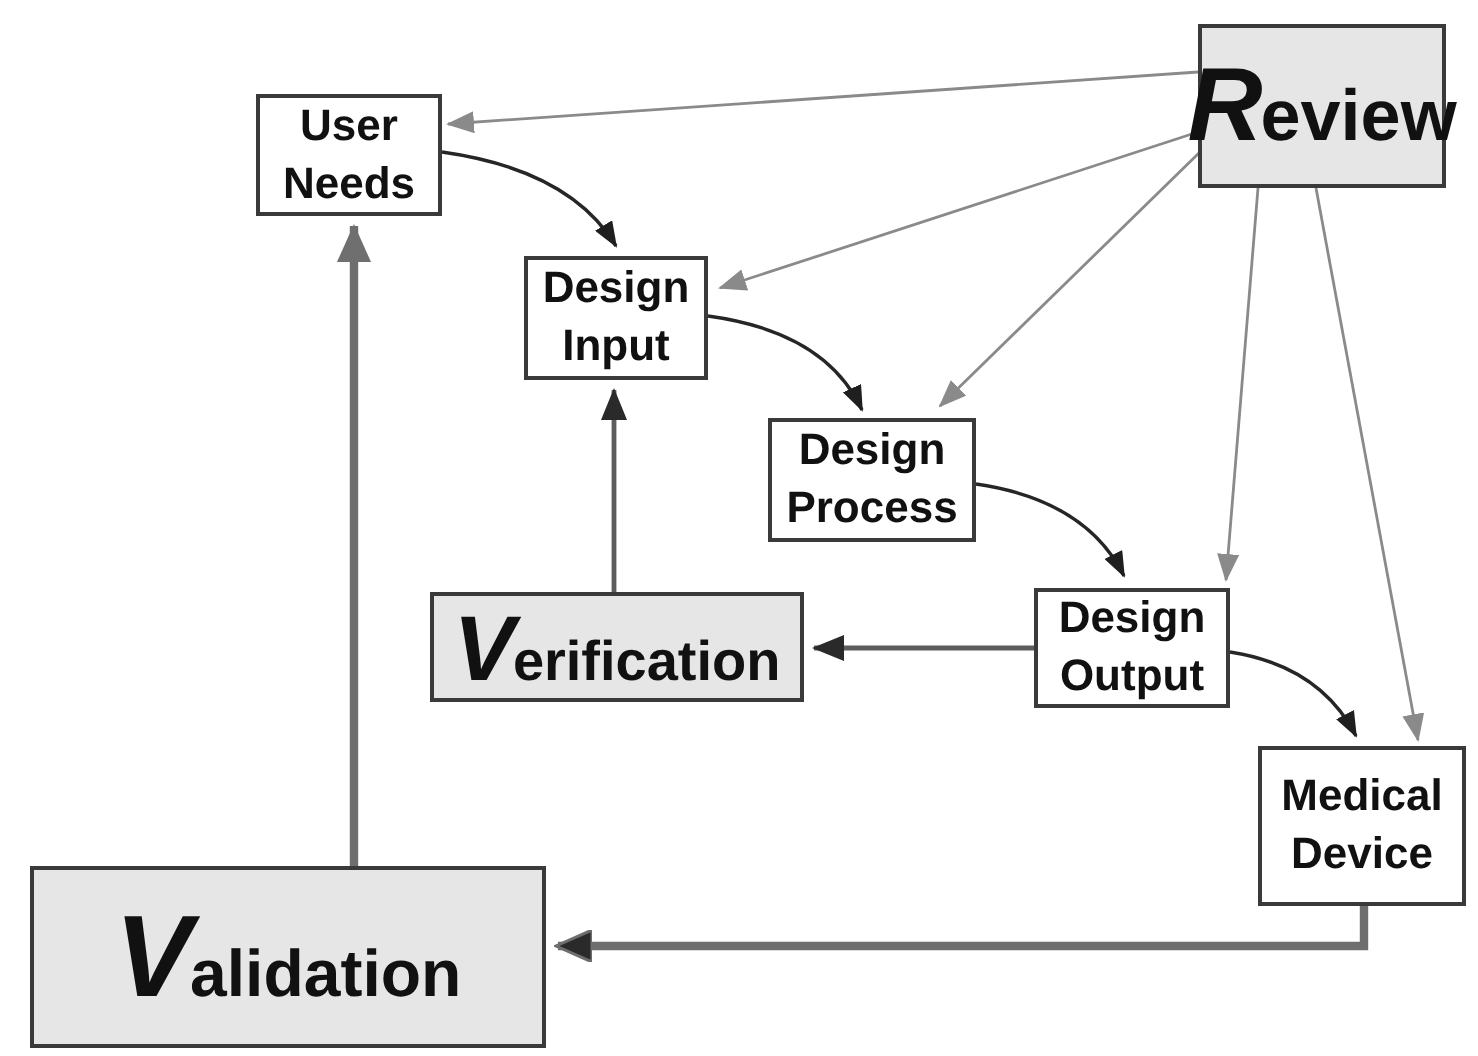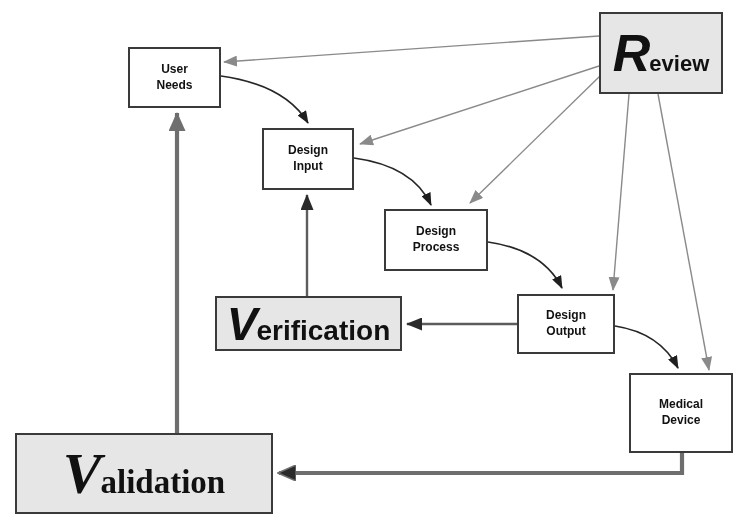--- a/index.html
+++ b/index.html
@@ -27,21 +27,21 @@
     display: flex;
     align-items: center;
     justify-content: center;
     text-align: center;
     font-weight: bold;
     color: #111111;
   }
   .node.plain {
     background: var(--box-plain-bg, #ffffff);
     border: 2px solid var(--box-border, #3a3a3a);
-    font-size: 12px;
+    font-size: 22px;
     line-height: 1.3;
   }
   .node.shaded {
     background: var(--box-shaded-bg, #e6e6e6);
     border: 2px solid var(--box-border, #3a3a3a);
   }
   .box-label { white-space: pre-line; }
   .label-wrap { white-space: nowrap; }
   .big-letter {
     font-style: italic;
@@ -111,22 +111,22 @@
       </div>
       <div class="node plain" style="left: 517px; top: 294px; width: 98px; height: 60px;">
         <span class="box-label">Design
 Output</span>
       </div>
       <div class="node plain" style="left: 629px; top: 373px; width: 104px; height: 80px;">
         <span class="box-label">Medical
 Device</span>
       </div>
       <div class="node shaded" style="left: 599px; top: 12px; width: 124px; height: 82px;">
-        <span class="label-wrap"><span class="big-letter" style="font-size: 52px;">R</span><span class="rest-letters" style="font-size: 22px;">eview</span></span>
+        <span class="label-wrap"><span class="big-letter" style="font-size: 52px;">R</span><span class="rest-letters" style="font-size: 36px;">eview</span></span>
       </div>
       <div class="node shaded" style="left: 215px; top: 296px; width: 187px; height: 55px;">
         <span class="label-wrap"><span class="big-letter" style="font-size: 46px;">V</span><span class="rest-letters" style="font-size: 28px;">erification</span></span>
       </div>
-      <div class="node shaded" style="left: 15px; top: 433px; width: 258px; height: 81px; font-family: Liberation Serif, serif;">
+      <div class="node shaded" style="left: 15px; top: 433px; width: 258px; height: 91px;">
         <span class="label-wrap"><span class="big-letter" style="font-size: 58px;">V</span><span class="rest-letters" style="font-size: 33px;">alidation</span></span>
       </div>
     </div>
 </div>
 
 </body></html>

